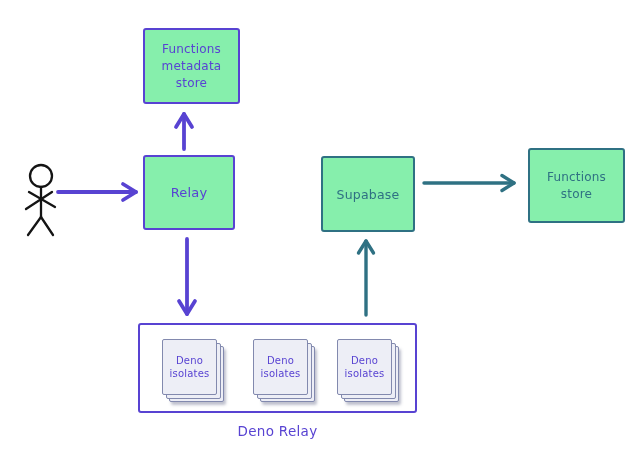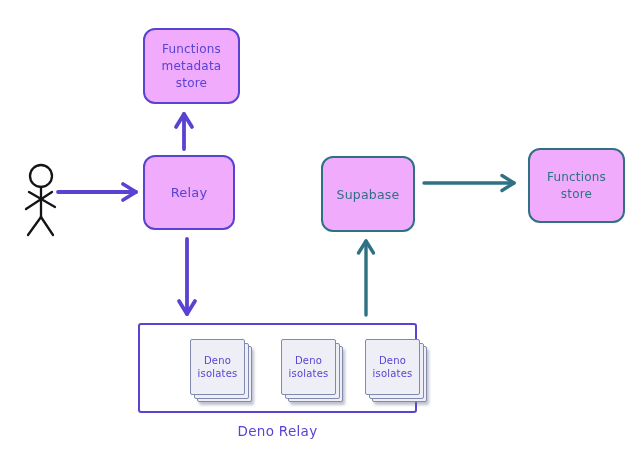--- a/index.html
+++ b/index.html
@@ -16,23 +16,23 @@
     background:var(--bg);
     font-family:"DejaVu Sans", sans-serif;
     position:relative;
     overflow:hidden;
   }
   .canvas{position:absolute;inset:0;width:640px;height:455px;}
   svg.wires{position:absolute;left:0;top:0;width:640px;height:455px;}
 
   .box{
     position:absolute;
-    background:#f0abfc;
+    background:#86efac;
     border:2.6px solid var(--purple);
-    border-radius:12px;
+    border-radius:3px;
     display:flex;
     flex-direction:column;
     align-items:center;
     justify-content:center;
     text-align:center;
     color:var(--purple);
     letter-spacing:.2px;
   }
   .box.teal{border-color:var(--teal);color:var(--teal);}
 
@@ -52,21 +52,20 @@
 
   .stack{position:absolute;width:62px;height:62px;top:14px;}
   .stack-1{left:22px;}
   .stack-2{left:113px;}
   .stack-3{left:197px;}
   .sheet{
     position:absolute;width:55px;height:56px;
     background:var(--sheet-fill);
     border:1.6px solid var(--sheet-border);
     border-radius:2px;
-    margin-left:28px;
   }
   .sheet.s3{left:7px;top:7px;box-shadow:2px 3px 3px rgba(110,115,145,.45);}
   .sheet.s2{left:3.5px;top:3.5px;}
   .sheet.s1{
     left:0;top:0;
     display:flex;flex-direction:column;align-items:center;justify-content:center;
     color:var(--purple);font-size:10px;line-height:13px;text-align:center;letter-spacing:.2px;
   }
 </style>
 </head>

